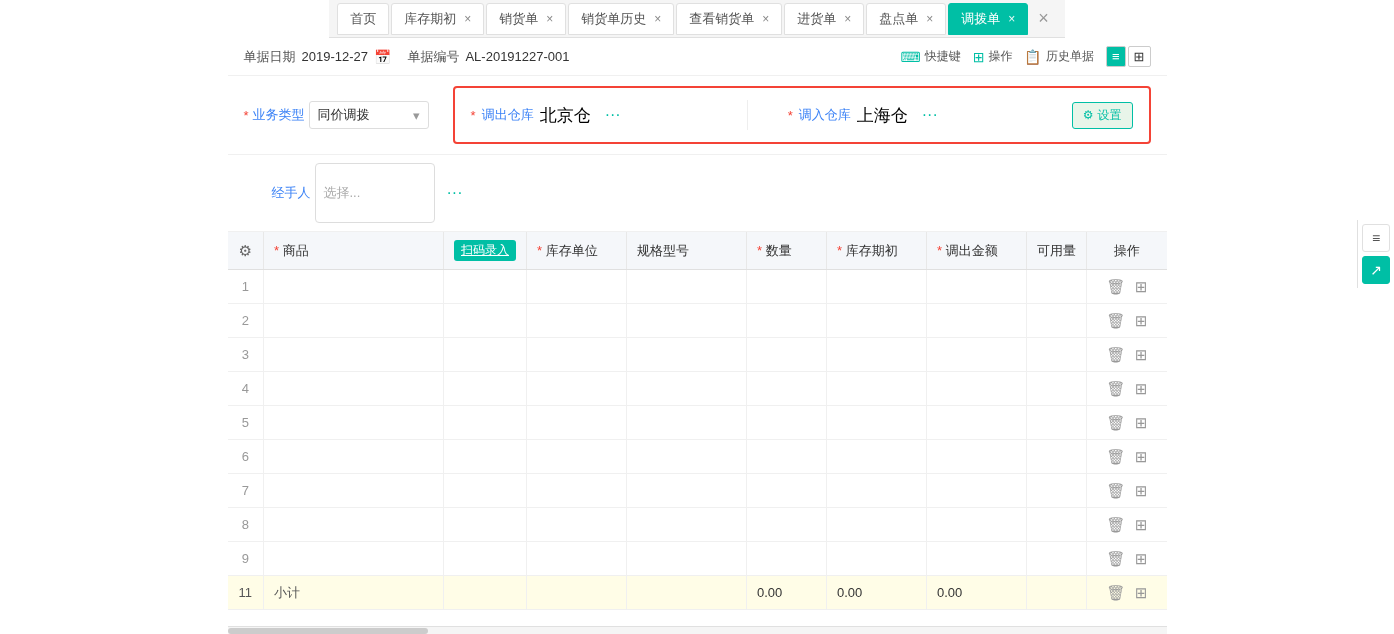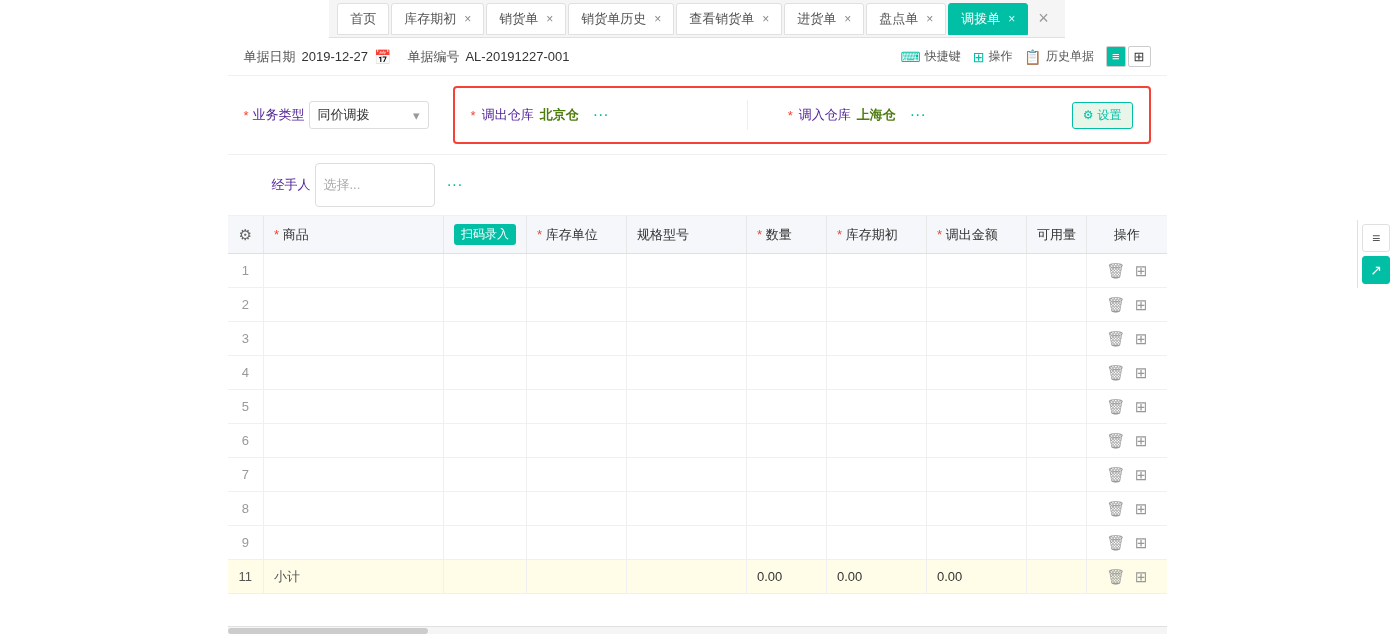--- a/index.html
+++ b/index.html
@@ -77,22 +77,22 @@
     .toolbar-right-item {
       display: flex;
       align-items: center;
       gap: 4px;
       color: #555;
       font-size: 12px;
       cursor: pointer;
     }
     .toolbar-right-item .icon { font-size: 14px; color: #00bfa5; }
     .required-star { color: #f44336; font-size: 13px; }
-    .form-label { color: #4c1d95; font-size: 13px; white-space: nowrap; }
-    .form-value { color: #4d7c0f; font-size: 13px; font-weight: bold; }
+    .form-label { color: #3b82f6; font-size: 13px; white-space: nowrap; }
+    .form-value { color: #000000; font-size: 17px; }
     .form-select {
       display: flex;
       align-items: center;
       gap: 4px;
       border: 1px solid #ddd;
       border-radius: 3px;
       padding: 4px 8px;
       min-width: 140px;
       cursor: pointer;
       background: #fff;
@@ -193,20 +193,21 @@
 
     .scan-btn {
       background: #00bfa5;
       color: #fff;
       border: none;
       border-radius: 3px;
       padding: 2px 7px;
       font-size: 12px;
       cursor: pointer;
       white-space: nowrap;
+      text-decoration: underline;
     }
     .op-icon {
       color: #999;
       font-size: 15px;
       cursor: pointer;
       margin: 0 3px;
     }
     .th-required { color: #f44336; }
     .gear-icon { color: #666; font-size: 15px; cursor: pointer; }
     .side-tool-btn {
@@ -360,21 +361,21 @@
 
         <div class="settings-gear">
           <span>⚙</span>
           <span>设置</span>
         </div>
       </div>
     </div>
 
     <div style="display:flex;align-items:center;padding:8px 16px;gap:4px;border-bottom:1px solid #f0f0f0;">
       <span class="form-label" style="margin-left:28px;">经手人</span>
-      <div style="border:1px solid #ddd;border-radius:4px;padding:12px 8px;min-width:120px;color:#aaa;cursor:pointer;background:#fff;font-size:13px;">
+      <div style="border:1px solid #ddd;border-radius:4px;padding:20px 8px;min-width:120px;color:#aaa;cursor:pointer;background:#fff;font-size:13px;">
         <span>选择...</span>
       </div>
       <span class="form-dots">···</span>
     </div>
 
     <div class="table-wrapper">
       <table>
         <thead>
           <tr>
             <th class="col-gear">

